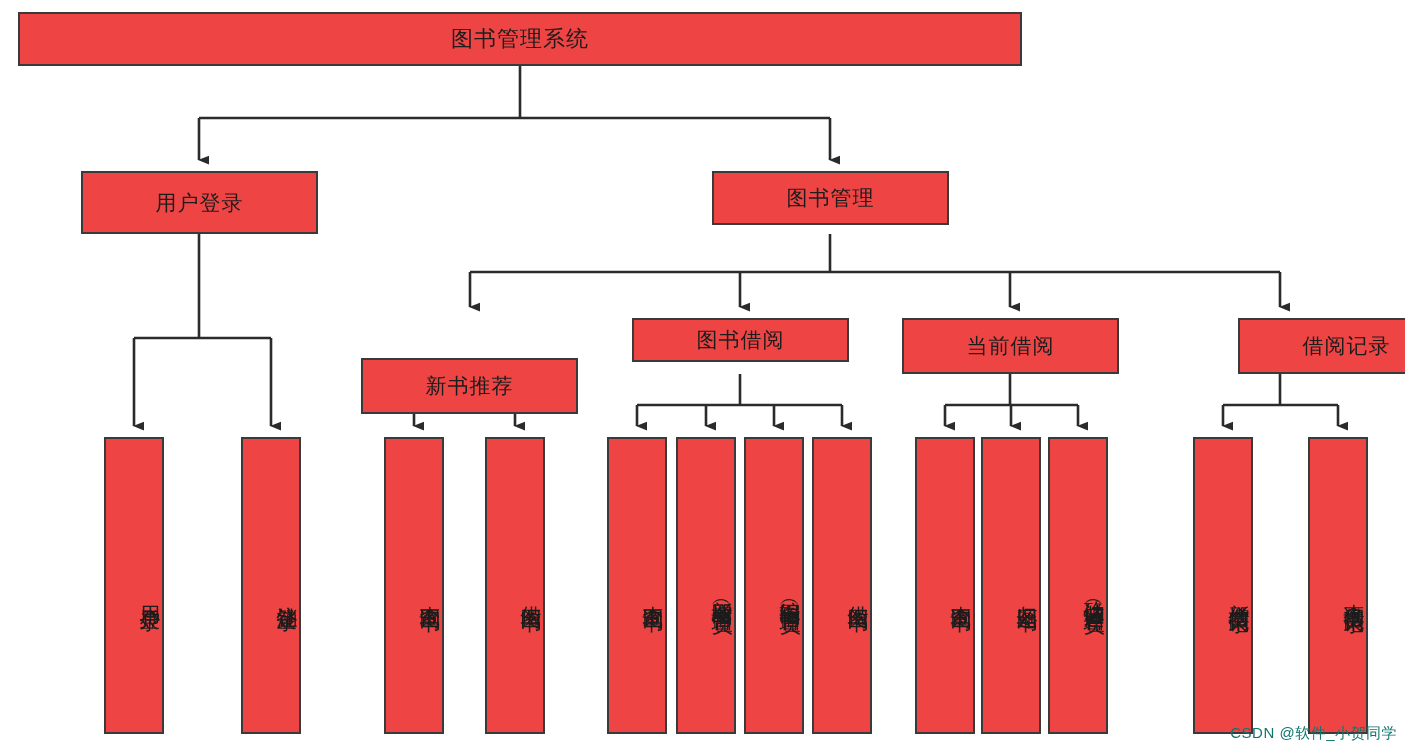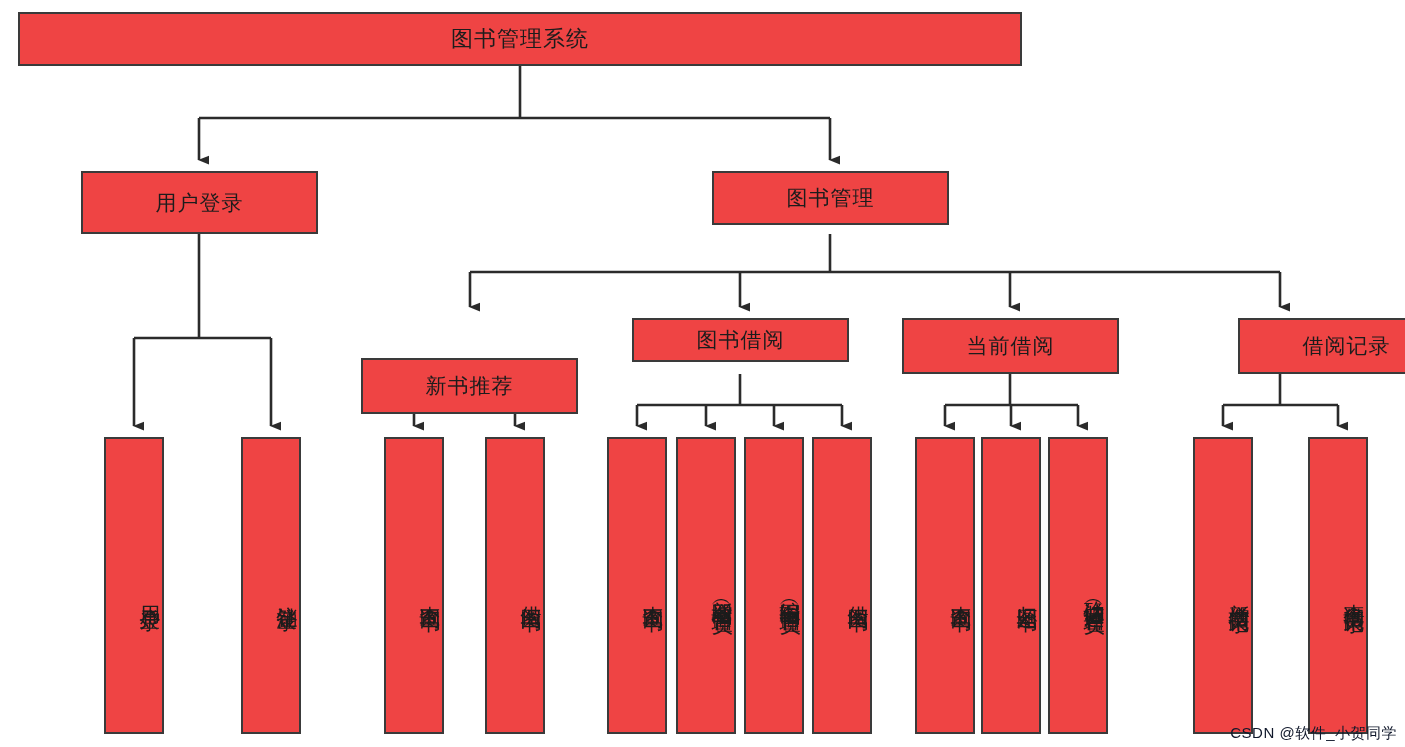--- a/index.html
+++ b/index.html
@@ -9,21 +9,21 @@
   svg#wires{position:absolute;inset:0;width:1405px;height:747px;}
   .node{position:absolute;box-sizing:border-box;background:#ef4444;
         border:2px solid #3a3a3a;display:flex;align-items:center;
         justify-content:center;color:#1c1c1c;}
   .node.h{font-size:21px;letter-spacing:1px;}
   .node.v{writing-mode:vertical-rl;text-orientation:upright;
           font-size:21px;line-height:1.18;letter-spacing:2px;
           padding-top:14px;align-items:flex-start;justify-content:center;}
   .node.root{font-size:22px;}
   #watermark{position:absolute;right:8px;bottom:4px;font-size:15px;
-             color:#0f172a;letter-spacing:.5px;white-space:nowrap;}
+             color:#0f766e;letter-spacing:.5px;white-space:nowrap;}
 </style>
 </head>
 <body>
 
 <div id="diagram">
 
   <svg id="wires" viewBox="0 0 1405 747" preserveAspectRatio="none">
     <defs>
       <marker id="arw" markerWidth="10" markerHeight="11" refX="4.6" refY="10" orient="auto" markerUnits="userSpaceOnUse">
         <path d="M0.3,0 L9,0 L4.65,11 Z" fill="#2b2b2b"></path>

